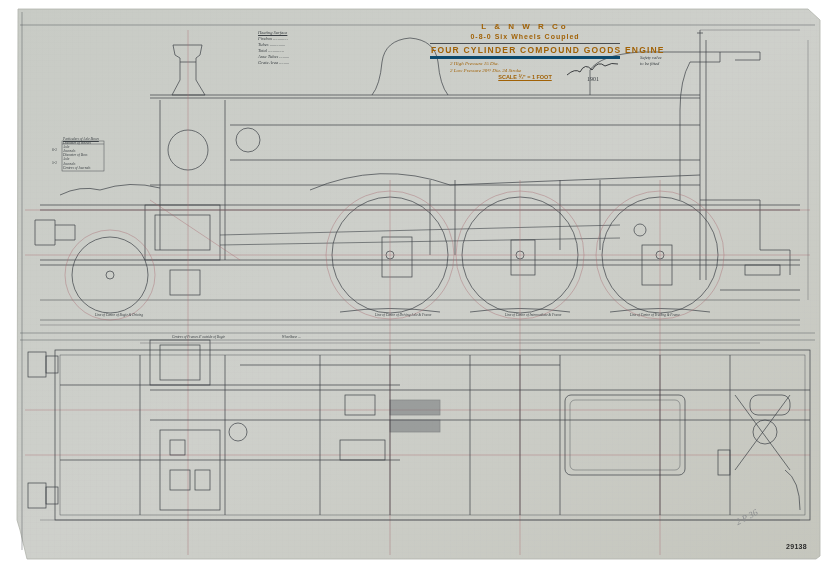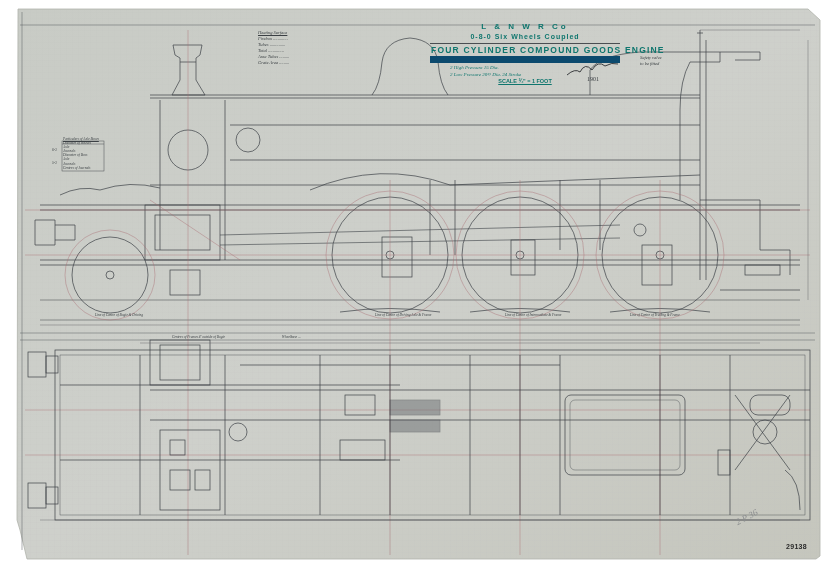--- a/index.html
+++ b/index.html
@@ -1,22 +1,22 @@
 <!DOCTYPE html>
 <html><head>
 <meta charset="utf-8">
 <style>
   html, body { margin: 0; padding: 0; }
   body { width: 835px; height: 576px; background: #ffffff; position: relative; overflow: hidden; font-family: "Liberation Sans", sans-serif; }
   #sheet { position: absolute; left: 0; top: 0; width: 835px; height: 576px; }
-  .title-block { position: absolute; left: 430px; top: 22px; width: 190px; text-align: center; color: #0f766e; }
+  .title-block { position: absolute; left: 430px; top: 22px; width: 190px; text-align: center; color: #a16207; }
   .tb-line { display: block; white-space: nowrap; }
   .tb-company { font-size: 8px; letter-spacing: 3px; font-weight: bold; }
   .tb-class { font-size: 7px; letter-spacing: 1px; font-weight: bold; margin-top: 2px; }
-  .tb-title { font-size: 8.5px; letter-spacing: 1.2px; font-weight: bold; margin-top: 3px; border-top: 1px solid #4a4e52; border-bottom: 7px solid #0c4a6e; padding: 1px 1px; }
+  .tb-title { font-size: 8.5px; letter-spacing: 1.2px; font-weight: bold; margin-top: 3px; border-top: 1px solid #4a4e52; border-bottom: 3px solid #0c4a6e; padding: 1px 1px; }
   .tb-cyl { font-size: 5px; font-style: italic; margin-top: 2px; text-align: left; padding-left: 20px; font-family: "Liberation Serif", serif; }
   .tb-scale { font-size: 5.5px; font-weight: bold; margin-top: 1px; text-decoration: underline; }
   .small-note { position: absolute; color: #3b4044; font-family: "Liberation Serif", serif; font-style: italic; font-size: 4.5px; line-height: 6px; white-space: nowrap; }
   .plate-no { position: absolute; left: 786px; top: 543px; font-size: 7px; font-weight: bold; color: #2a2a2a; letter-spacing: 0.3px; }
   .pencil { position: absolute; left: 735px; top: 512px; font-size: 9px; color: #8b8d8f; transform: rotate(-28deg); font-family: "Liberation Serif", serif; font-style: italic; }
 </style>
 </head>
 <body>
 
 <svg id="sheet" viewBox="0 0 835 576" xmlns="http://www.w3.org/2000/svg">

